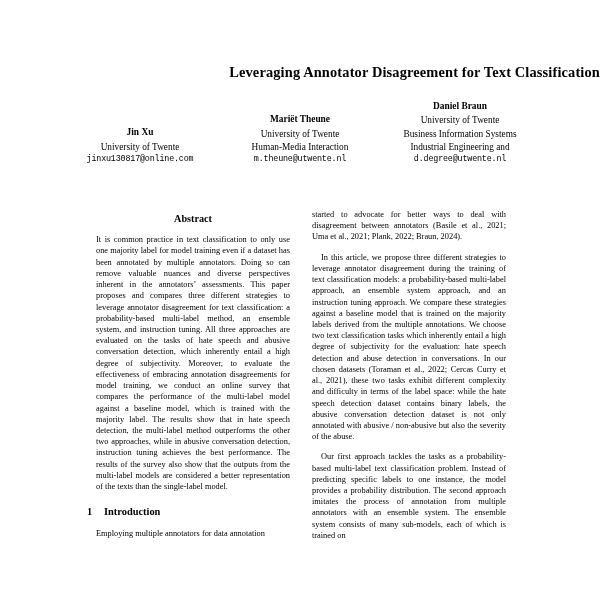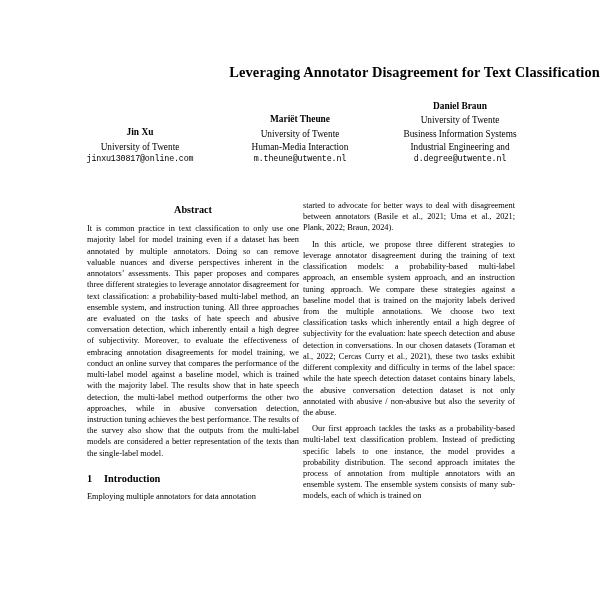--- a/index.html
+++ b/index.html
@@ -84,38 +84,38 @@
     height: 400px;
     overflow: hidden;
   }
   .col-left  { left: 87px; }
   .col-right { left: 303px; }
 
   .section-head {
     font-size: 10.2px;
     font-weight: bold;
     text-align: center;
-    margin: 4px 0 7px 0;
+    margin: 13px 0 7px 0;
     line-height: 1.2;
   }
 
   .numbered-head {
     font-size: 10.4px;
     font-weight: bold;
     margin: 14px 0 6px 0;
     line-height: 1.2;
     display: flex;
   }
   .numbered-head .num {
     width: 17px;
     flex: 0 0 17px;
   }
 
   p.body {
-    margin: 0;
+    margin: 9px;
     font-size: 8.35px;
     line-height: 1.345;
     text-align: justify;
     text-justify: inter-word;
     hyphens: manual;
   }
   p.body + p.body {
     text-indent: 9px;
     margin-top: 5px;
   }

